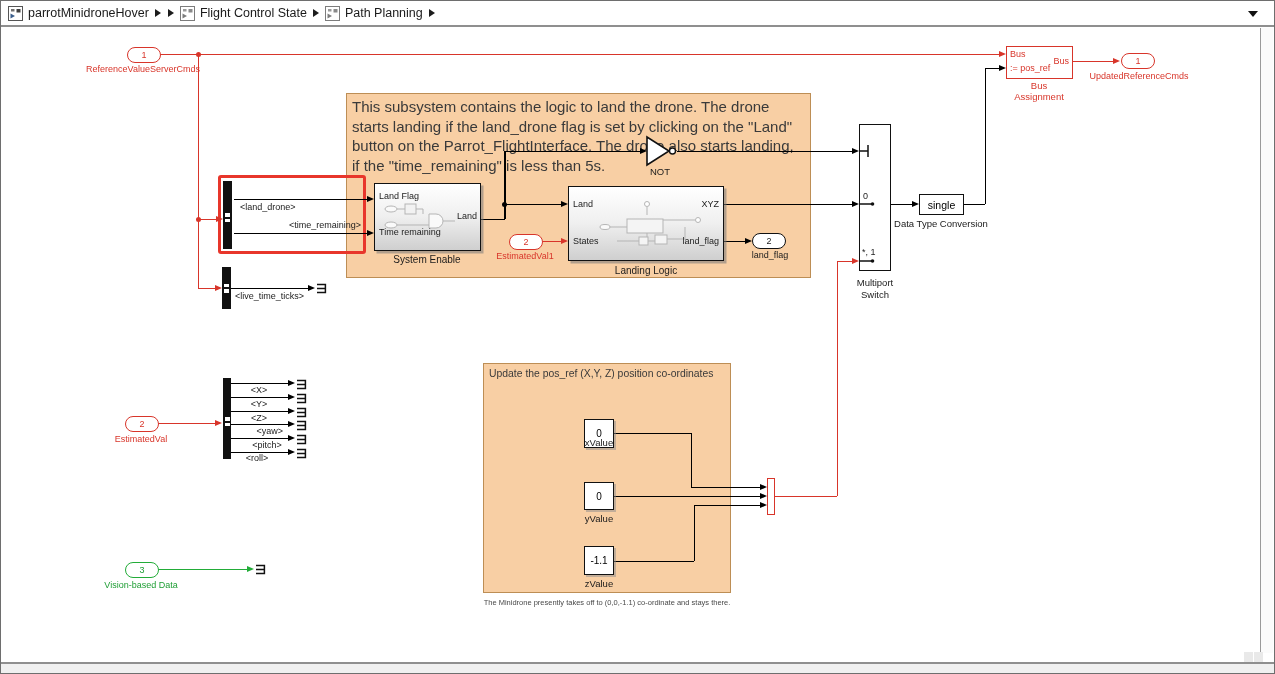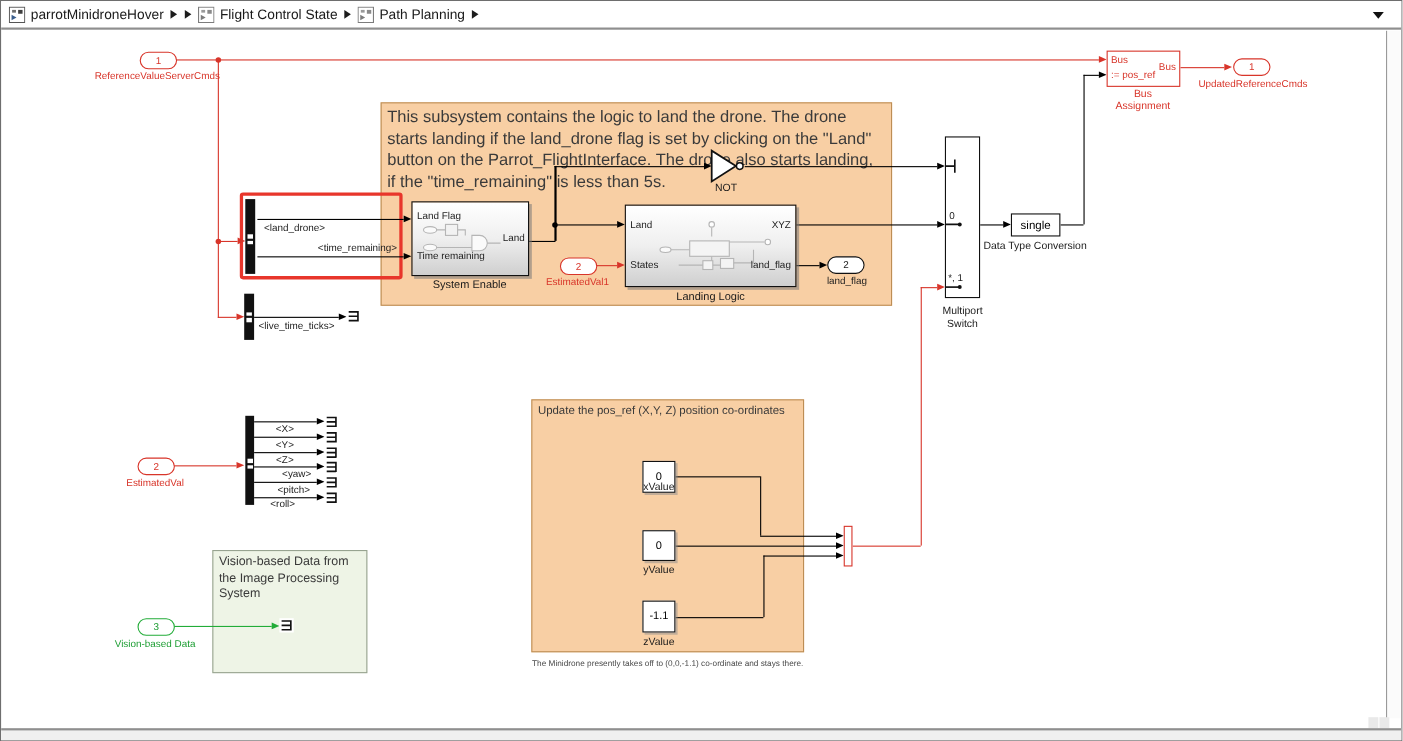--- a/index.html
+++ b/index.html
@@ -99,23 +99,20 @@
           <rect x="3" y="3" width="3.5" height="2.5" fill="#9a9a9a"></rect>
         </svg>
       <span>Path Planning</span>
     </div>
     <span class="sep"></span>
     <span class="ddown"></span>
   </div>
 
   <div class="abox" style="left:345px;top:92px;width:465px;height:185px;">
     <div class="txt">This subsystem contains the logic to land the drone. The drone starts landing if the land_drone flag is set by clicking on the  "Land" button on the Parrot_FlightInterface. The drone also starts landing, if the "time_remaining" is less than 5s.</div>
-  </div>
-  <div class="gbox" style="left:192px;top:499px;width:141px;height:112px;">
-    <div class="txt" style="font-size:11.3px;line-height:1.3;padding:3px 5px;">Vision-based Data from the Image Processing System</div>
   </div>
   <div class="abox" style="left:482px;top:362px;width:248px;height:230px;">
     <div class="txt" style="white-space:nowrap;font-size:10.4px;">Update the pos_ref (X,Y, Z) position co-ordinates</div>
   </div>
   <div class="caption" style="left:482px;top:597px;width:248px;">The Minidrone presently takes off to (0,0,-1.1) co-ordinate and stays there.</div>
 
   <div class="hl" style="left:217px;top:174px;width:148px;height:79px;"></div>
 
   <div class="hw red" style="left:158px;top:52.5px;width:840px;"></div>
   <div class="ar redar" style="left:998px;top:49.5px;"></div>

